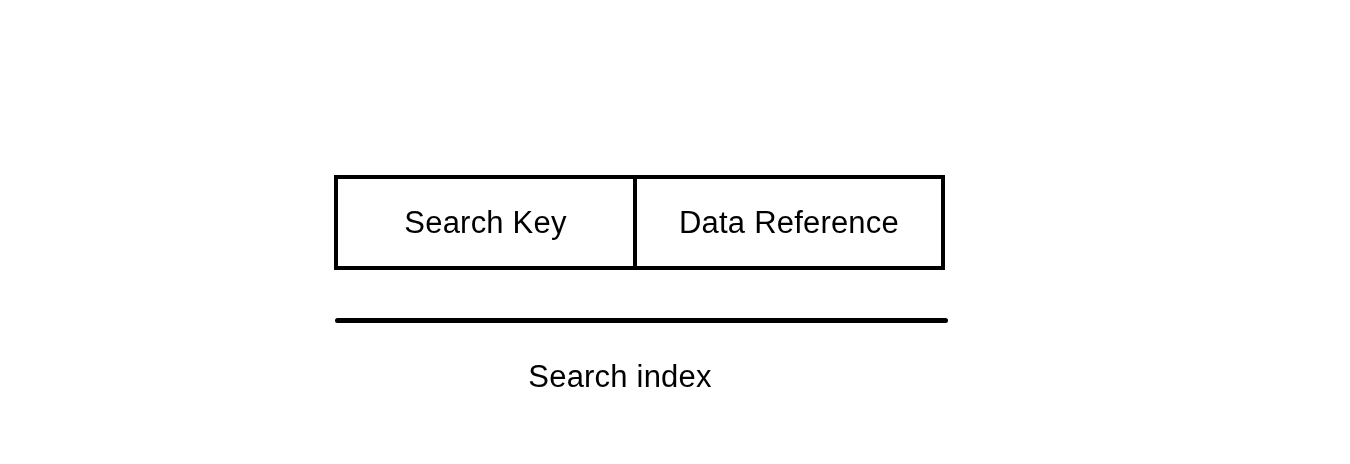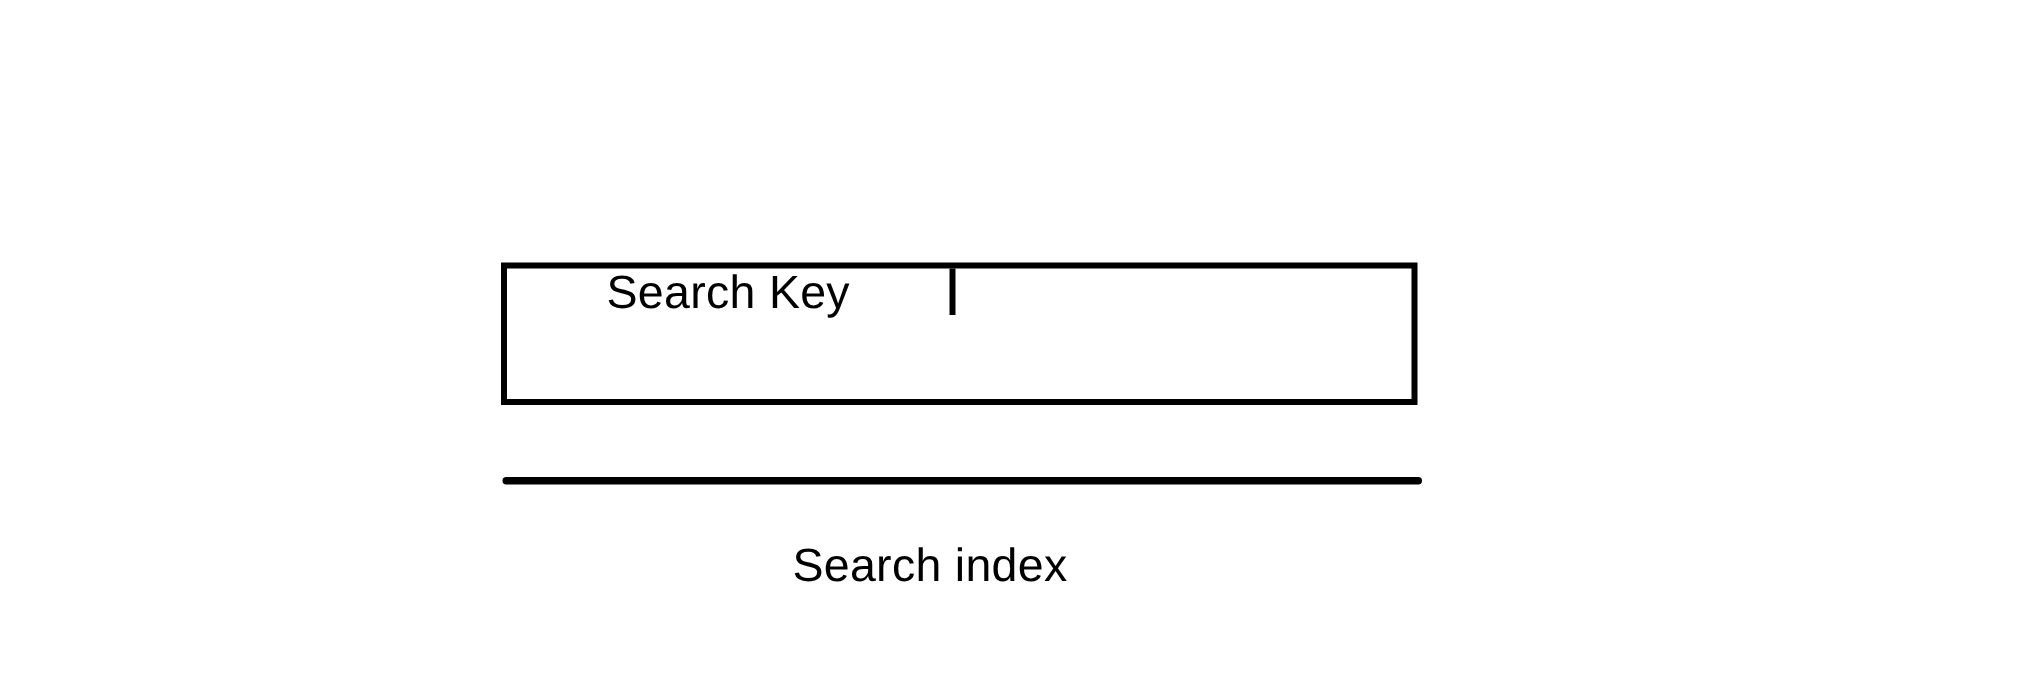--- a/index.html
+++ b/index.html
@@ -19,21 +19,20 @@
   .index-table {
     position: absolute;
     left: 334px;
     top: 175px;
     width: 611px;
     height: 95px;
     box-sizing: border-box;
     border: 4px solid #000000;
     display: flex;
     background: #ffffff;
-    flex-direction: column;
   }
   .index-cell {
     display: flex;
     align-items: center;
     justify-content: center;
     box-sizing: border-box;
     font-size: 31px;
     line-height: 1;
     white-space: nowrap;
     letter-spacing: 0.2px;
@@ -67,19 +66,22 @@
 </style>
 </head>
 <body>
 
 <div class="canvas">
 
   <div class="index-table">
     <div class="index-cell cell-left">
       <span>Search Key</span>
     </div>
+    <div class="index-cell cell-right">
+      <span>Data Reference</span>
+    </div>
   </div>
 
   <div class="index-scope-line"></div>
 
   <div class="index-caption">Search index</div>
 
 </div>
 
 </body></html>

